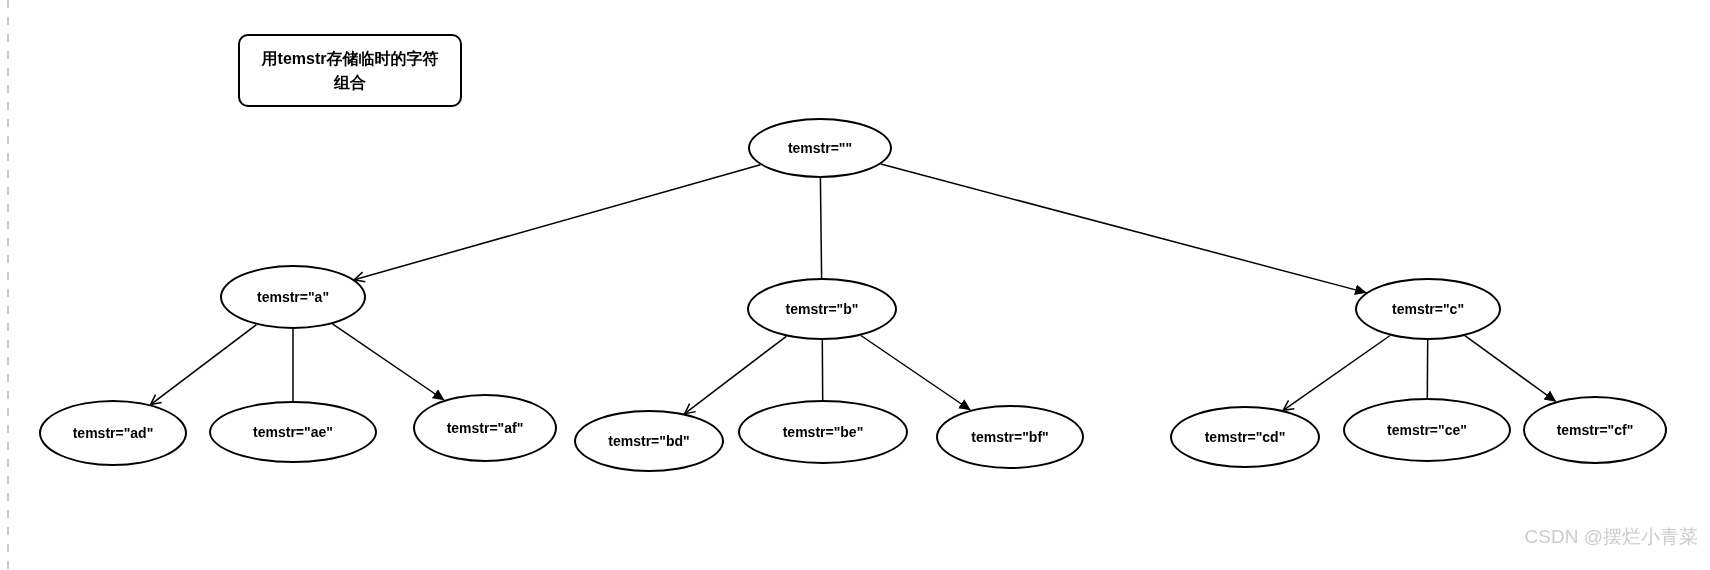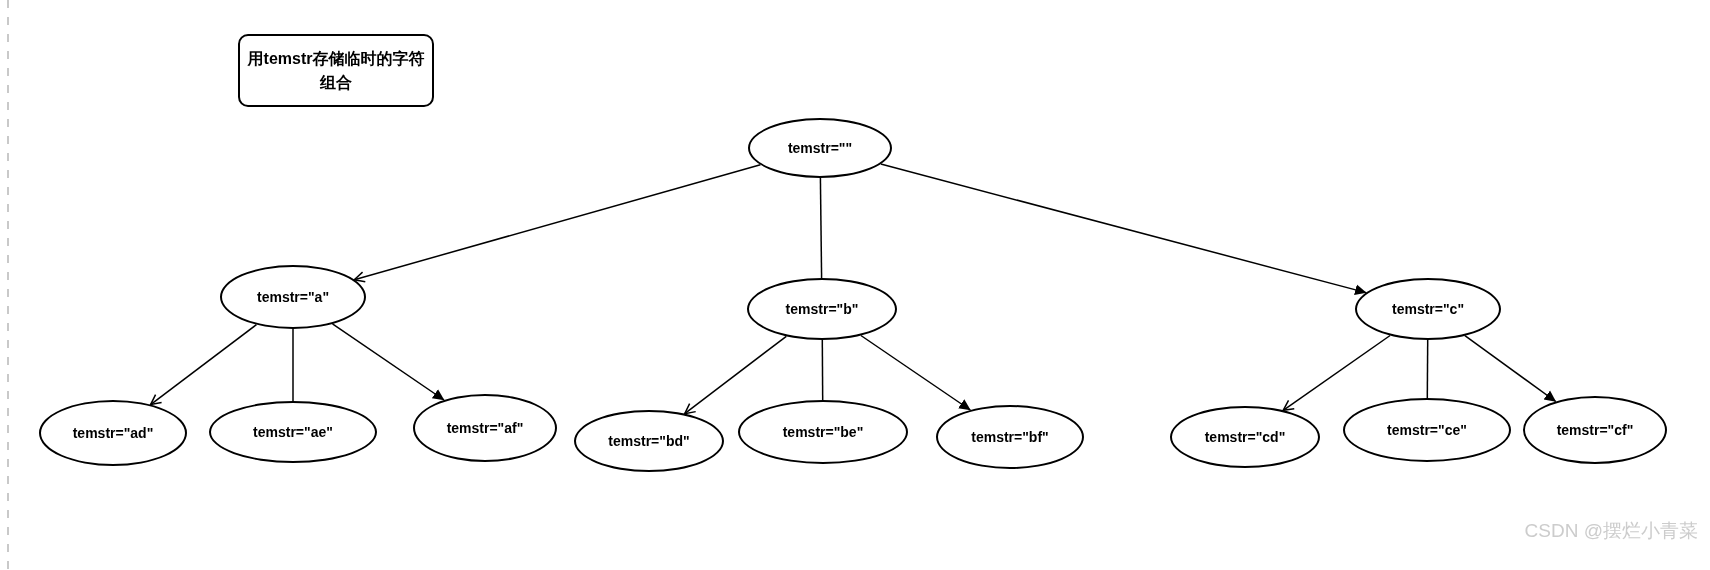--- a/index.html
+++ b/index.html
@@ -21,21 +21,21 @@
     background: repeating-linear-gradient(
       to bottom,
       #c9c9c9 0px, #c9c9c9 8px,
       transparent 8px, transparent 17px
     );
   }
   .note-box {
     position: absolute;
     left: 238px;
     top: 34px;
-    width: 196px;
+    width: 224px;
     height: 73px;
     border: 2px solid #000000;
     border-radius: 10px;
     background: #ffffff;
     display: flex;
     flex-direction: column;
     align-items: center;
     justify-content: center;
     font-weight: bold;
     font-size: 16px;
@@ -63,21 +63,21 @@
   }
   .node-label {
     font-weight: bold;
     font-size: 14px;
     color: #000000;
     white-space: nowrap;
   }
   .watermark {
     position: absolute;
     right: 12px;
-    bottom: 26px;
+    bottom: 20px;
     font-size: 19px;
     color: #cccccc;
     white-space: nowrap;
   }
 </style>
 </head>
 <body>
 
 <div class="canvas">
 

